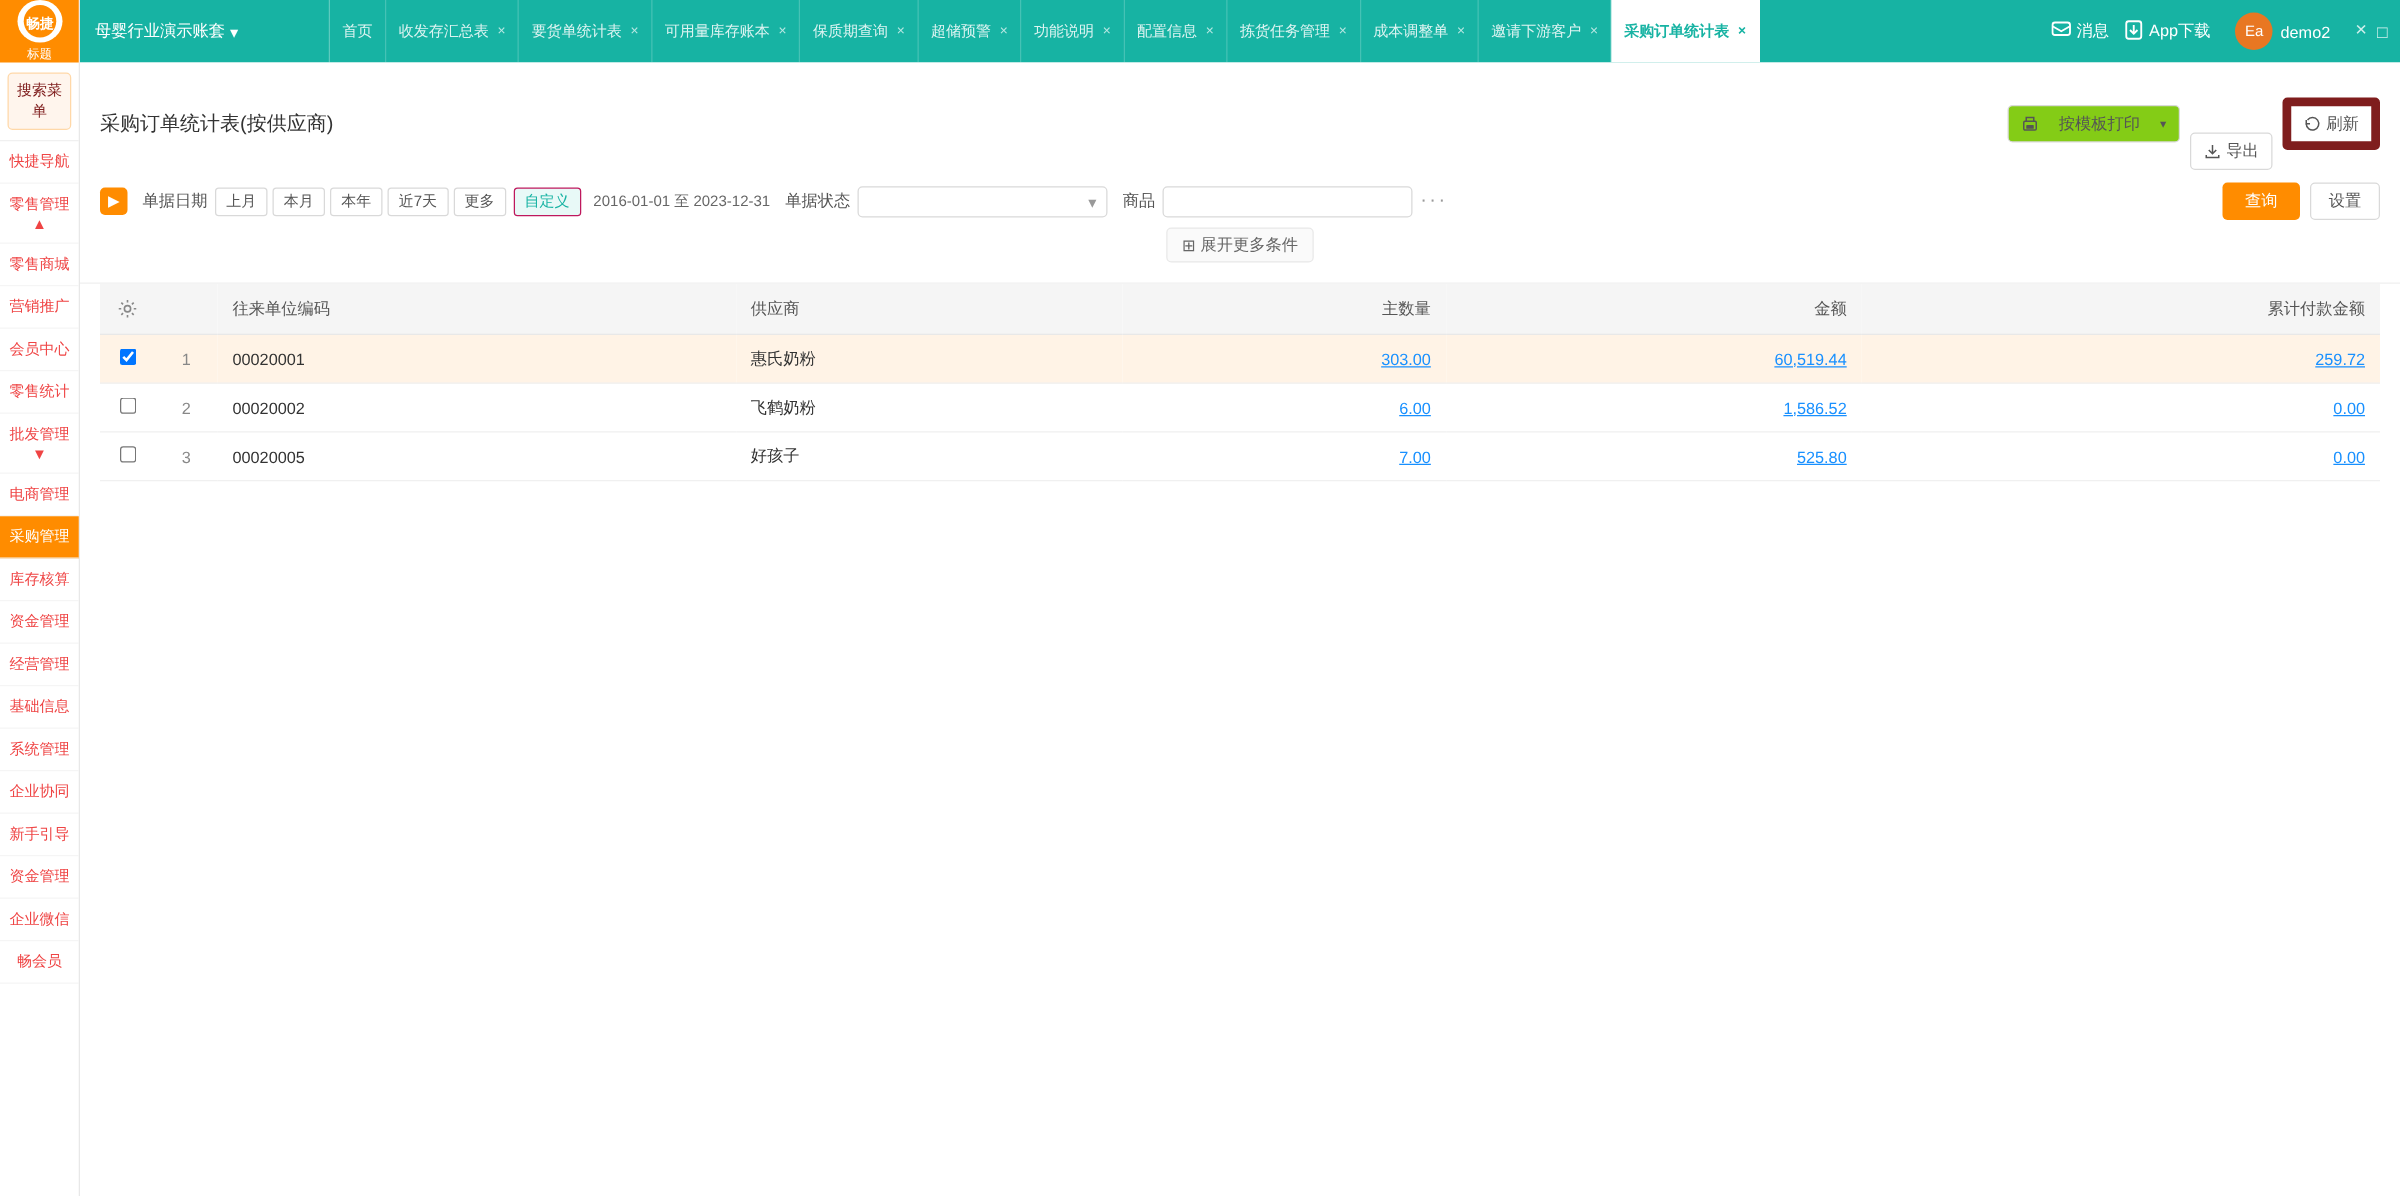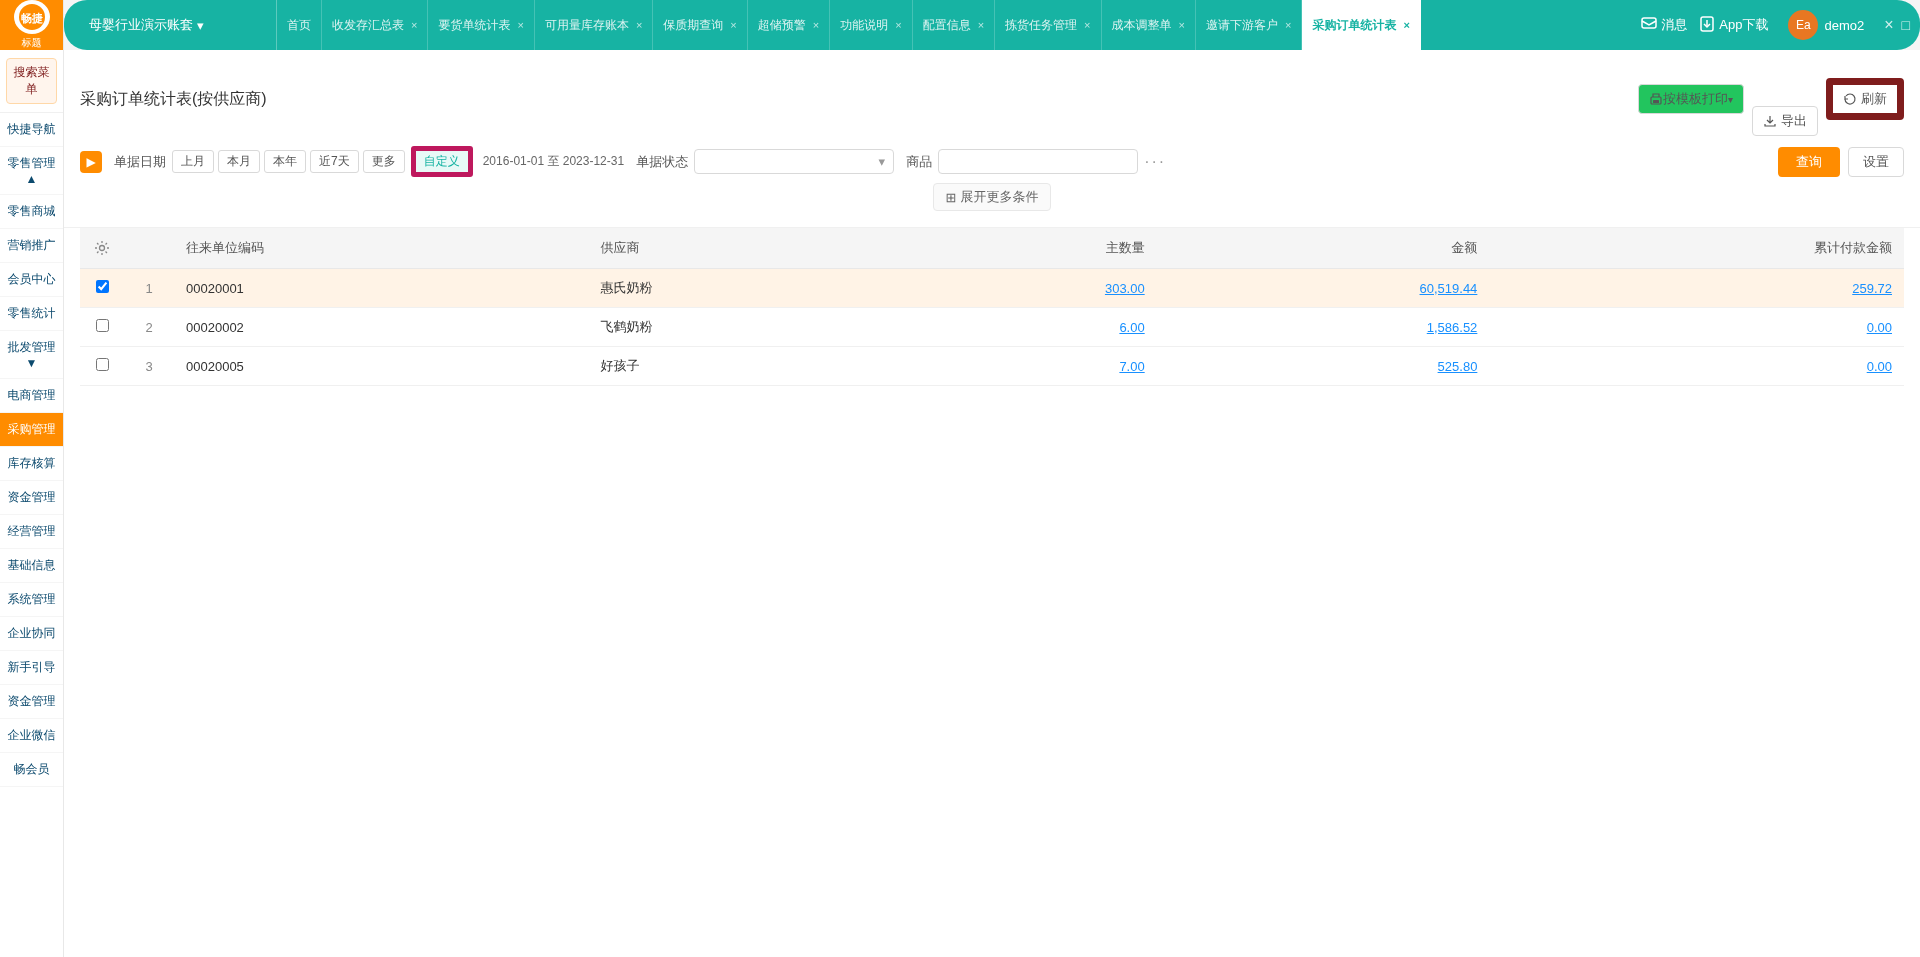--- a/index.html
+++ b/index.html
@@ -7,28 +7,28 @@
 
     
     .sidebar { width: 64px; background: #fff; display: flex; flex-direction: column; border-right: 1px solid #e8e8e8; flex-shrink: 0; }
     .sidebar-logo { height: 50px; background: #ff8c00; display: flex; align-items: center; justify-content: center; flex-direction: column; }
     .sidebar-logo .logo-icon { width: 36px; height: 36px; background: #fff; border-radius: 50%; display: flex; align-items: center; justify-content: center; font-size: 10px; color: #ff8c00; font-weight: bold; }
     .sidebar-logo .logo-text { color: #fff; font-size: 10px; margin-top: 2px; }
 
     .sidebar-search { padding: 8px 6px; border-bottom: 1px solid #f0f0f0; }
     .sidebar-search-btn { width: 100%; padding: 5px 4px; background: #fff5ed; border: 1px solid #ffd8a8; border-radius: 4px; color: #7f1d1d; font-size: 12px; text-align: center; cursor: pointer; }
 
-    .sidebar-nav-item { padding: 8px 4px; text-align: center; cursor: pointer; color: #0c4a6e; font-size: 12px; border-bottom: 1px solid #f5f5f5; position: relative; }
+    .sidebar-nav-item { padding: 8px 4px; text-align: center; cursor: pointer; color: #ef4444; font-size: 12px; border-bottom: 1px solid #f5f5f5; position: relative; }
     .sidebar-nav-item.active { background: #ff8c00; color: #fff; }
 
     
     .main { flex: 1; display: flex; flex-direction: column; overflow: hidden; }
 
     
-    .topbar { background: #17b3a3; display: flex; align-items: center; height: 50px; padding: 0 0 0 13px; flex-shrink: 0; border-radius: 23px; }
+    .topbar { background: #17b3a3; display: flex; align-items: center; height: 50px; padding: 0 0 0 0; flex-shrink: 0; }
     .topbar-workspace { color: #fff; padding: 0 12px; font-size: 13px; display: flex; align-items: center; gap: 4px; min-width: 200px; border-right: 1px solid rgba(255,255,255,0.3); height: 100%; }
     .topbar-tabs { display: flex; flex: 1; overflow: hidden; height: 100%; }
     .topbar-tab { display: flex; align-items: center; padding: 0 10px; color: rgba(255,255,255,0.85); font-size: 12px; cursor: pointer; white-space: nowrap; border-right: 1px solid rgba(255,255,255,0.2); height: 100%; gap: 4px; }
     .topbar-tab.active { background: #fff; color: #17b3a3; font-weight: 700; }
 
     .topbar-actions { display: flex; align-items: center; padding: 0 10px; gap: 12px; color: #fff; flex-shrink: 0; }
     .topbar-actions .action-item { display: flex; align-items: center; gap: 4px; font-size: 13px; cursor: pointer; }
 
     .topbar-user { display: flex; align-items: center; gap: 6px; padding: 0 10px; color: #fff; cursor: pointer; }
     .avatar { width: 30px; height: 30px; border-radius: 50%; background: #e87722; display: flex; align-items: center; justify-content: center; color: #fff; font-size: 12px; }
@@ -36,33 +36,33 @@
     .topbar-window-controls { display: flex; align-items: center; gap: 8px; padding: 0 10px; color: rgba(255,255,255,0.8); }
 
     
     .content { flex: 1; display: flex; flex-direction: column; overflow: hidden; background: #fff; }
 
     
     .page-header { padding: 12px 16px 0 16px; display: flex; align-items: center; justify-content: space-between; flex-shrink: 0; }
     .page-title { font-size: 16px; font-weight: 500; color: #333; }
     .page-actions { display: flex; align-items: center; gap: 8px; }
 
-    .btn-print { display: flex; align-items: center; gap: 0; padding: 5px 10px; border: 1px solid #d9d9d9; border-radius: 4px; background: #22c55e; cursor: pointer; font-size: 13px; color: #555; }
+    .btn-print { display: flex; align-items: center; gap: 16px; padding: 5px 10px; border: 1px solid #d9d9d9; border-radius: 4px; background: #84cc16; cursor: pointer; font-size: 13px; color: #555; }
     .btn-export { display: flex; align-items: center; gap: 4px; padding: 5px 10px; border: 1px solid #d9d9d9; border-radius: 4px; background: #fff; cursor: pointer; font-size: 13px; color: #555; margin-top: 44px; }
     .btn-refresh { display: flex; align-items: center; gap: 4px; padding: 5px 10px; border: 7px solid #7f1d1d; border-radius: 4px; background: #fff; cursor: pointer; font-size: 13px; color: #555; }
 
     
     .filter-area { padding: 10px 16px; border-bottom: 1px solid #f0f0f0; flex-shrink: 0; }
     .filter-row { display: flex; align-items: center; gap: 12px; flex-wrap: wrap; }
     .filter-toggle { width: 22px; height: 22px; background: #ff8c00; border-radius: 4px; display: flex; align-items: center; justify-content: center; cursor: pointer; color: #fff; font-size: 12px; flex-shrink: 0; }
     .filter-group { display: flex; align-items: center; gap: 6px; }
     .filter-label { color: #555; font-size: 13px; white-space: nowrap; }
     .filter-date-shortcuts { display: flex; gap: 4px; }
     .filter-date-btn { padding: 2px 8px; border: 1px solid #d9d9d9; border-radius: 3px; cursor: pointer; font-size: 12px; color: #555; background: #fff; }
-    .filter-date-custom { padding: 2px 8px; border: 5px solid #be185d; border-radius: 3px; cursor: pointer; font-size: 12px; color: #17b3a3; background: #e8f9f7; }
+    .filter-date-custom { padding: 2px 8px; border: 1px solid #be185d; border-radius: 3px; cursor: pointer; font-size: 12px; color: #17b3a3; background: #e8f9f7; }
     .filter-date-range { font-size: 12px; color: #666; margin-left: 4px; }
 
     .filter-select { display: flex; align-items: center; gap: 6px; }
     .filter-select-box { width: 200px; padding: 4px 8px; border: 1px solid #d9d9d9; border-radius: 4px; background: #fff; cursor: pointer; display: flex; align-items: center; justify-content: space-between; font-size: 13px; color: #999; }
 
     .filter-goods { display: flex; align-items: center; gap: 6px; }
     .filter-goods-input { width: 200px; padding: 4px 8px; border: 1px solid #d9d9d9; border-radius: 4px; font-size: 13px; color: #999; }
 
     .btn-query { padding: 5px 18px; background: #ff8c00; border: none; border-radius: 4px; color: #fff; font-size: 13px; cursor: pointer; }
     .btn-settings { padding: 5px 14px; background: #fff; border: 1px solid #d9d9d9; border-radius: 4px; color: #555; font-size: 13px; cursor: pointer; }

